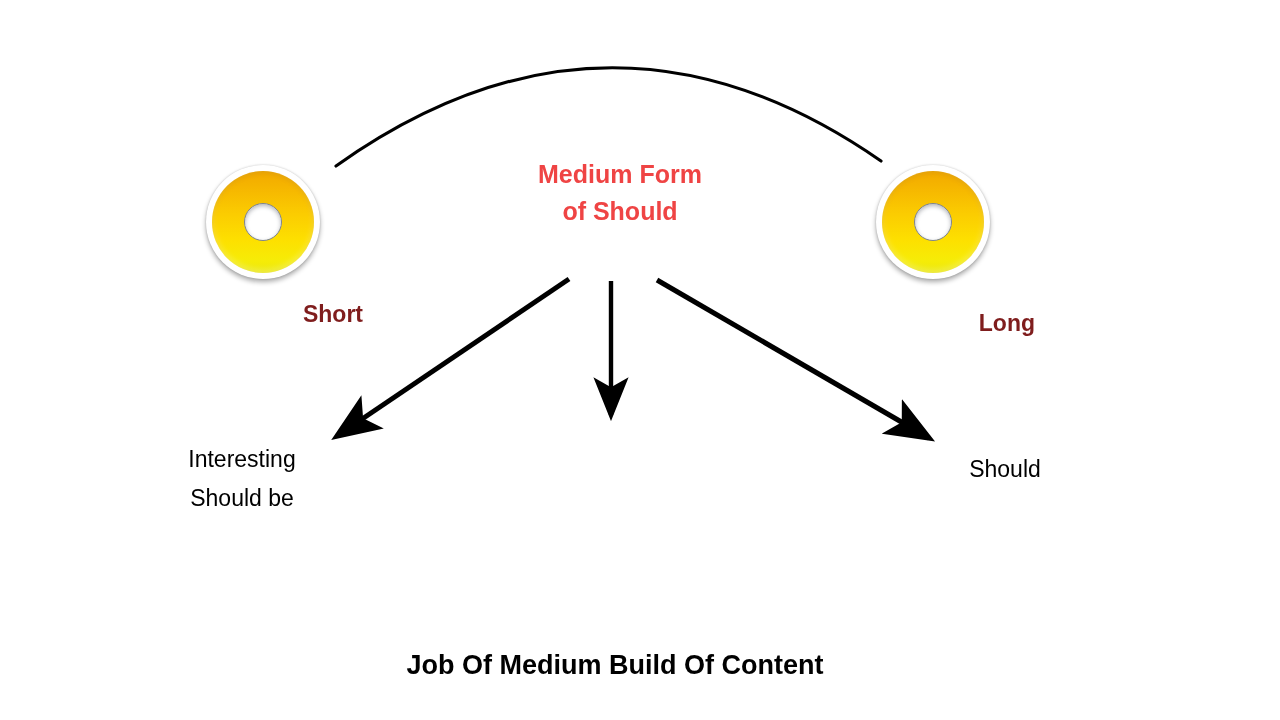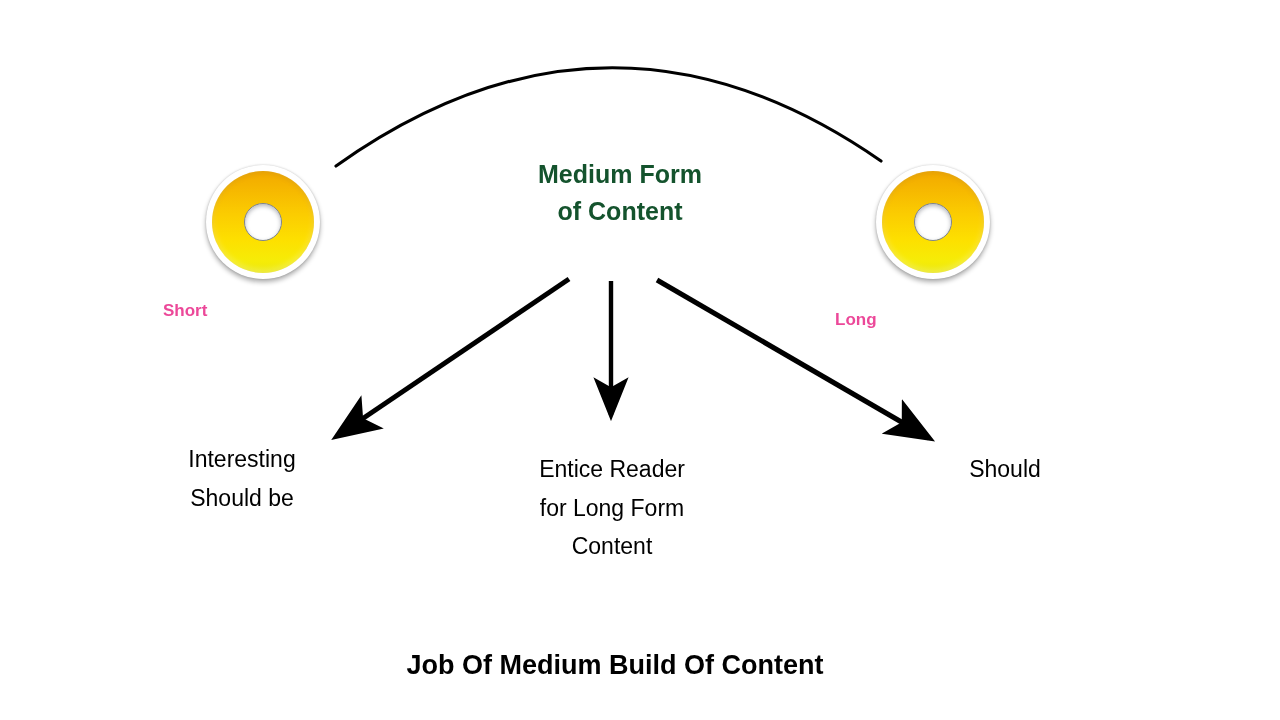--- a/index.html
+++ b/index.html
@@ -73,40 +73,40 @@
     box-sizing: border-box;
     box-shadow: inset 0 2px 4px rgba(90,95,105,0.45);
   }
 
   #donut-short { left: 206px; top: 165px; }
   #donut-long  { left: 876px; top: 165px; }
 
   
   .node-caption {
     position: absolute;
-    text-align: left;
+    text-align: right;
     font-weight: bold;
-    font-size: 17px;
-    color: #ec4899;
+    font-size: 23px;
+    color: #7f1d1d;
     line-height: 1.15;
     white-space: nowrap;
   }
   #label-short { left: 163px; top: 301px; width: 200px; }
   #label-long  { left: 835px; top: 310px; width: 200px; }
 
   #heading-medium-form {
     position: absolute;
     left: 460px;
     top: 156px;
     width: 320px;
     text-align: center;
     font-weight: bold;
     font-size: 25px;
     line-height: 1.48;
-    color: #14532d;
+    color: #ef4444;
   }
 
   .outcome {
     position: absolute;
     text-align: center;
     font-size: 23px;
     line-height: 1.68;
     color: #000000;
     font-weight: normal;
   }
@@ -155,33 +155,28 @@
 
   <div class="donut" id="donut-long">
     <div class="halo"></div>
     <div class="ring"></div>
     <div class="hole"></div>
   </div>
   <div class="node-caption" id="label-long">Long</div>
 
   <div id="heading-medium-form">
     <div>Medium Form</div>
-    <div>of Content</div>
+    <div>of Should</div>
   </div>
 
   <div class="outcome" id="outcome-left">
     <div>Interesting</div>
     <div>Should be</div>
   </div>
 
-  <div class="outcome" id="outcome-center">
-    <div>Entice Reader</div>
-    <div>for Long Form</div>
-    <div>Content</div>
-  </div>
 
   <div class="outcome" id="outcome-right">
     <div>Should</div>
   </div>
 
   <div id="slide-caption">Job Of Medium Build Of Content</div>
 
 </div>
 
 </body></html>

